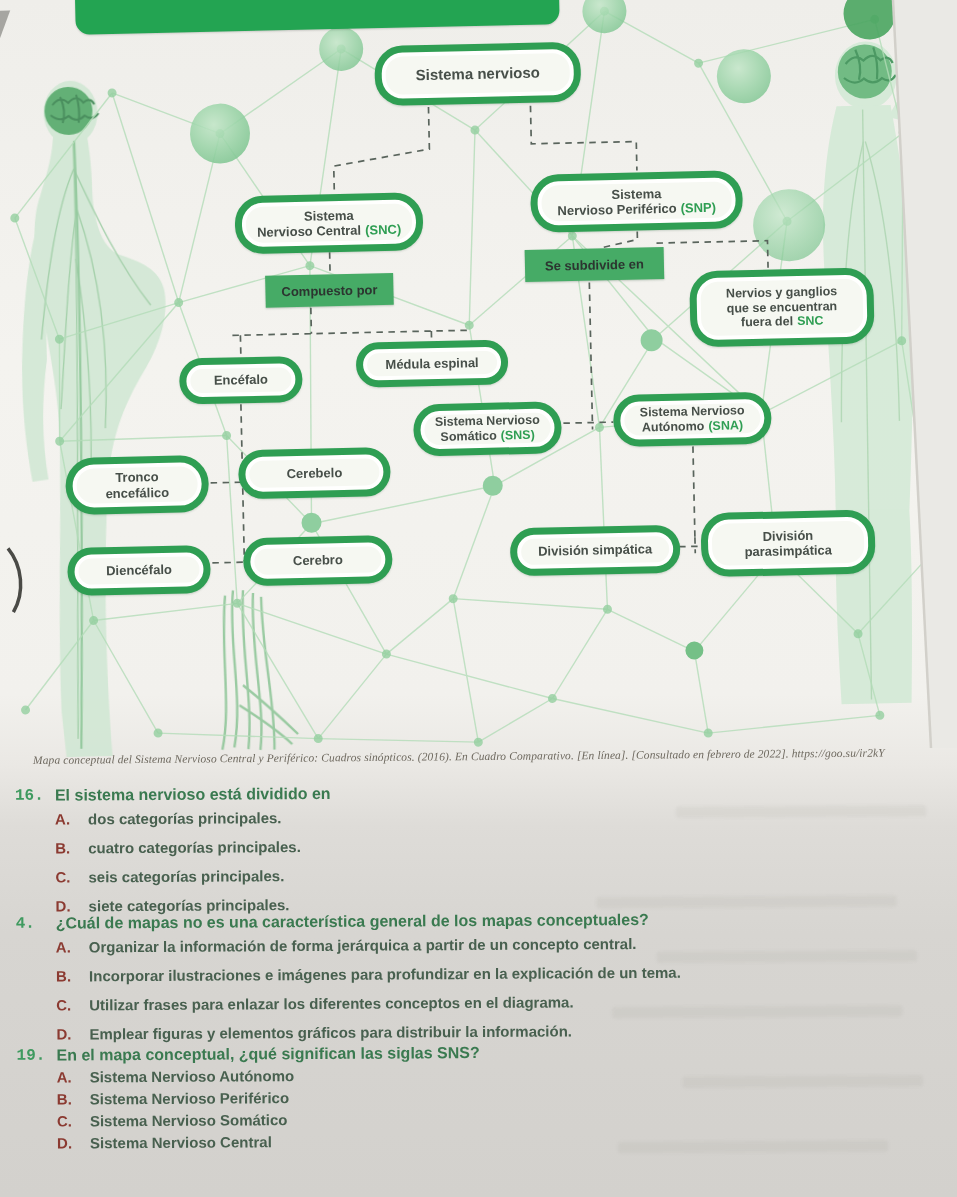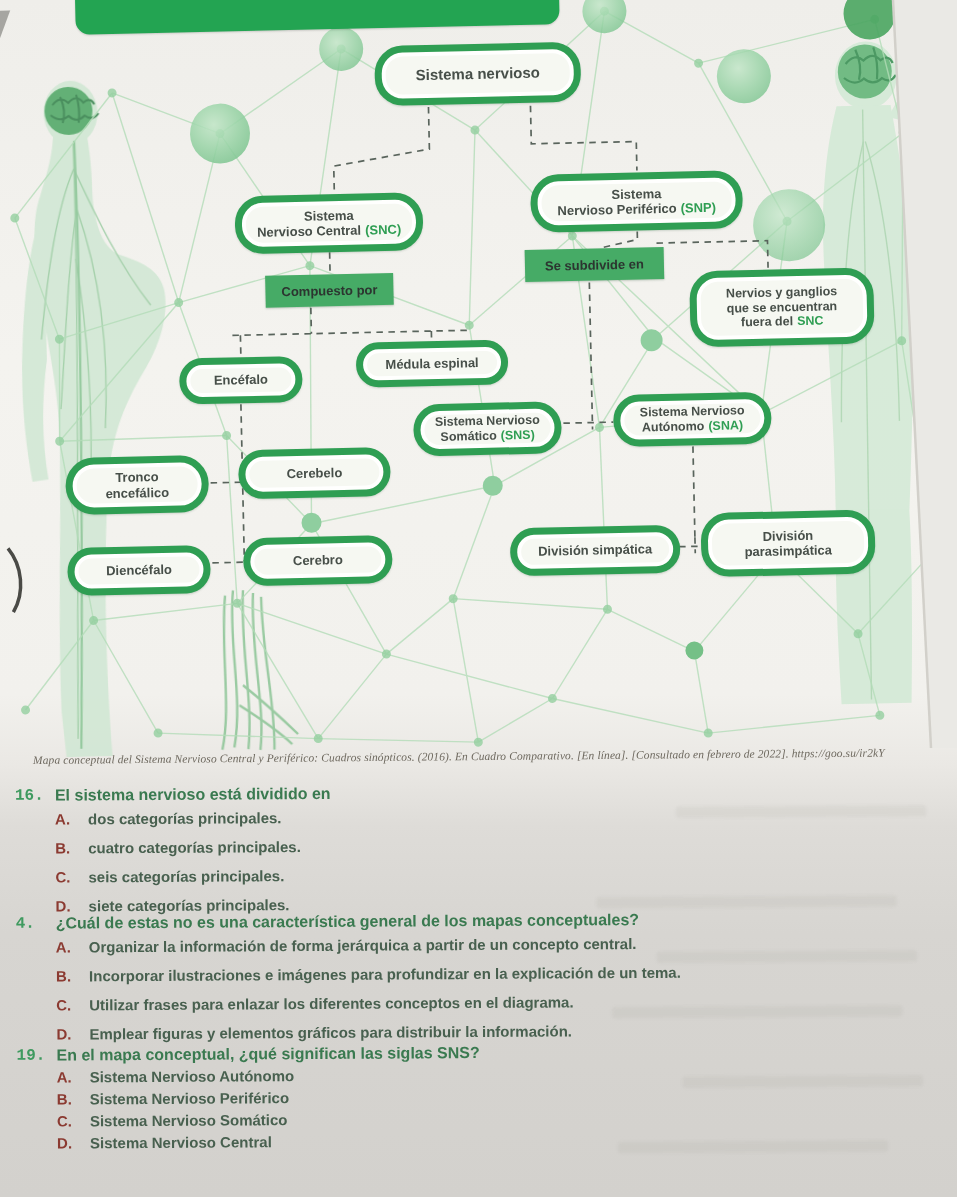--- a/index.html
+++ b/index.html
@@ -377,21 +377,21 @@
         </div>
       <div class="opt">
           <span class="opt-letter">D.</span>
           <span class="opt-text">siete categorías principales.</span>
         </div>
     </div>
 
     <div class="qblock" id="q17">
       <div class="q-head">
         <span class="q-num">4.</span>
-        <span class="q-text"><span>¿Cuál de estas </span><b>no</b><span> es una característica general de los mapas conceptuales?</span></span>
+        <span class="q-text"><span>¿Cuál de mapas </span><b>no</b><span> es una característica general de los mapas conceptuales?</span></span>
       </div>
       <div class="opt">
           <span class="opt-letter">A.</span>
           <span class="opt-text">Organizar la información de forma jerárquica a partir de un concepto central.</span>
         </div>
       <div class="opt">
           <span class="opt-letter">B.</span>
           <span class="opt-text">Incorporar ilustraciones e imágenes para profundizar en la explicación de un tema.</span>
         </div>
       <div class="opt">

